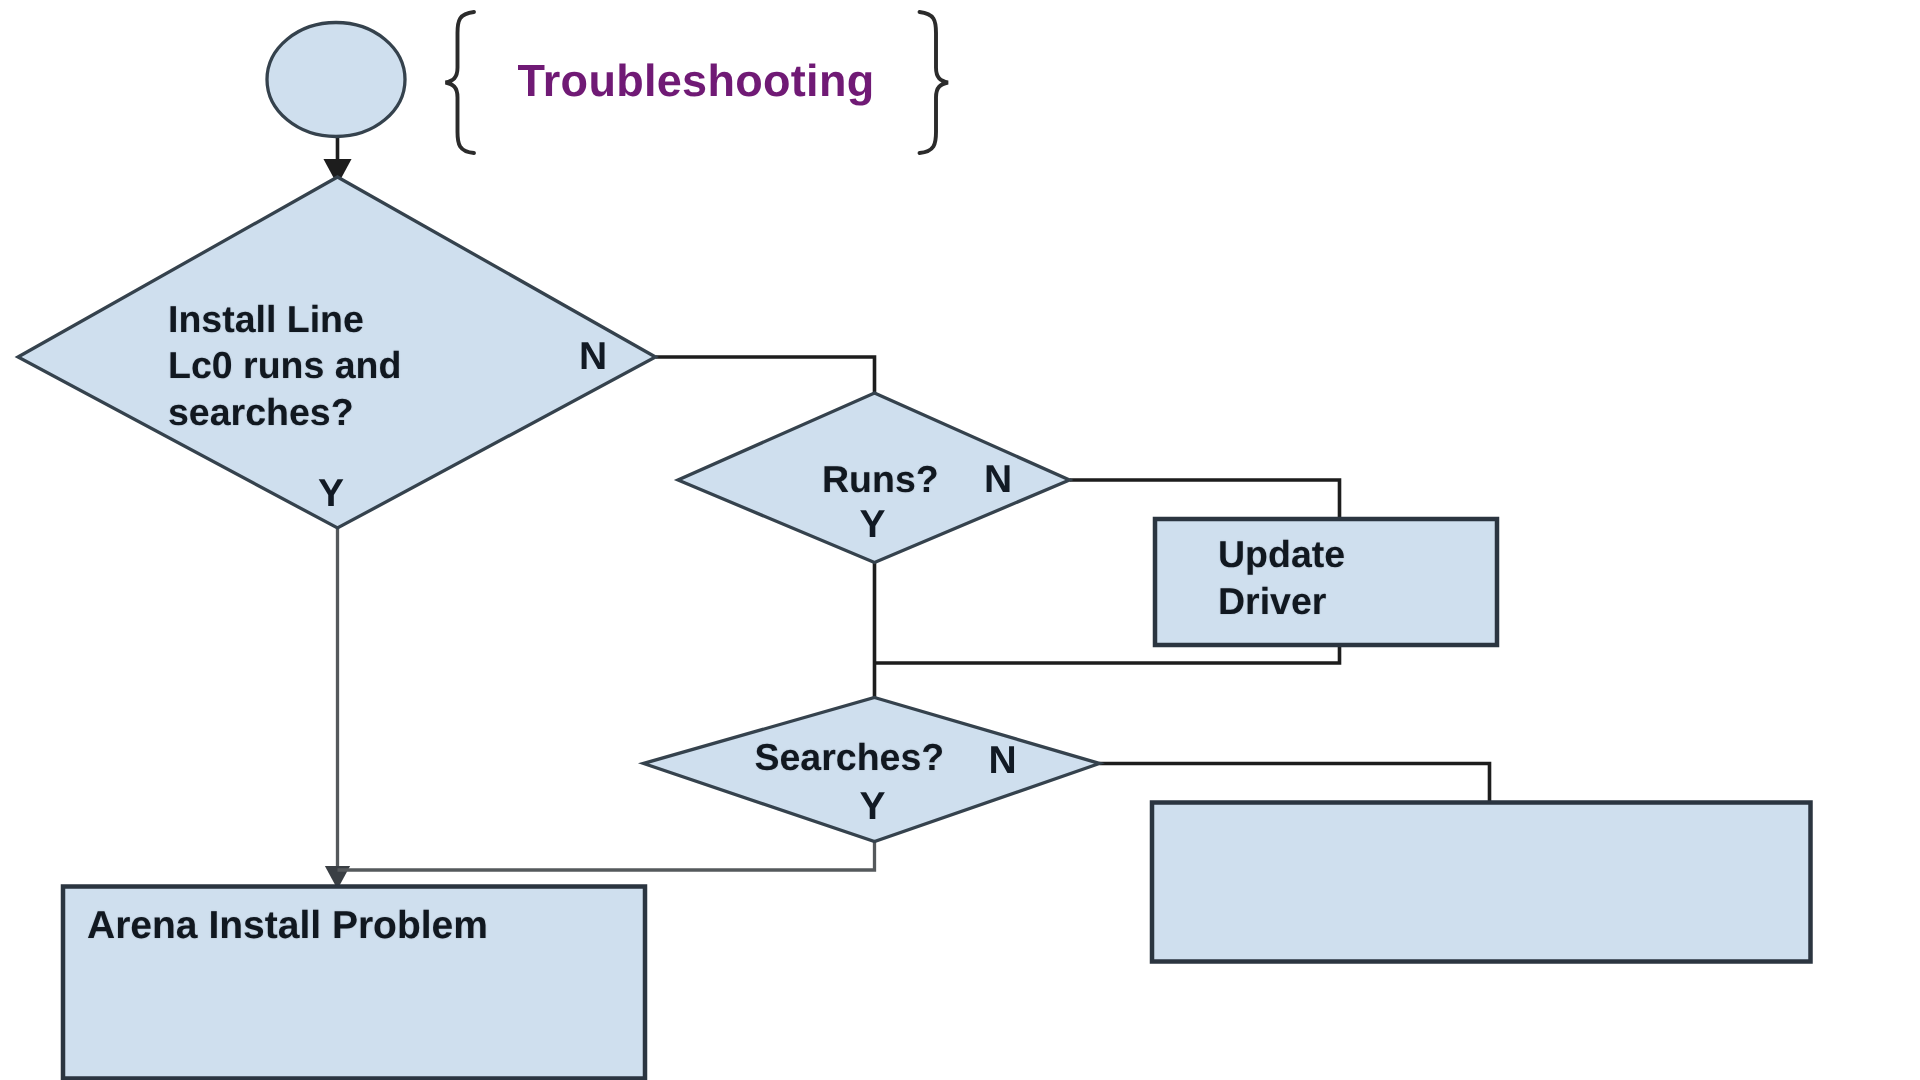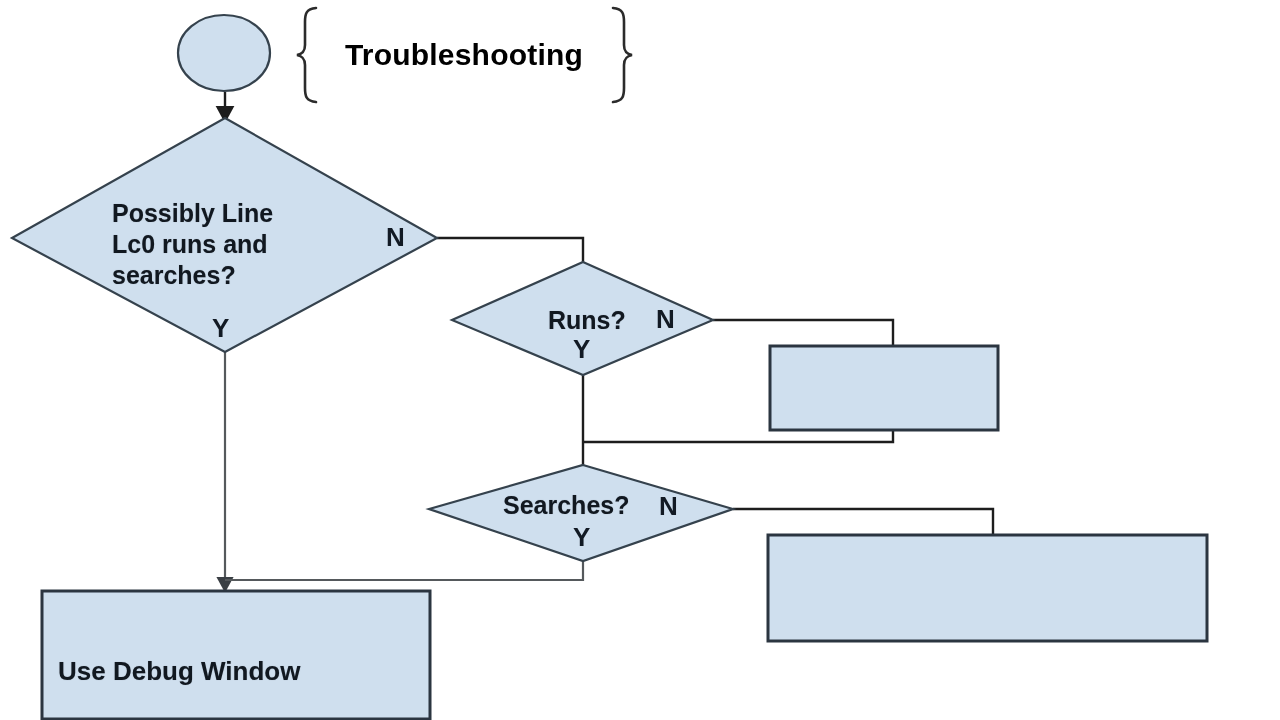--- a/index.html
+++ b/index.html
@@ -57,21 +57,21 @@
     color: #111820;
     font-family: "Liberation Sans", sans-serif;
     font-weight: 700;
     line-height: 1.24;
     white-space: pre-line;
     text-shadow: 0 0 1px rgba(20,25,35,0.25);
     pointer-events: none;
   }
   .title-text {
     position: absolute;
-    color: #000000;
+    color: #701a75;
     font-family: "Liberation Sans", sans-serif;
     font-weight: 700;
     font-size: 30px;
     letter-spacing: 0.2px;
   }
   .branch-label {
     position: absolute;
     color: #121a24;
     font-family: "Liberation Sans", sans-serif;
     font-weight: 700;
@@ -135,31 +135,33 @@
     <rect x="42" y="591" width="388" height="128" class="box-fill" fill="url(#shadeFill)"></rect>
 
     <path class="brace" d="M316,8 C306,9 305,14 305,22 L305,45 C305,52 302,54 297,55
                            C302,56 305,58 305,65 L305,88 C305,96 306,101 316,102"></path>
     <path class="brace" d="M613,8 C623,9 624,14 624,22 L624,45 C624,52 627,54 632,55
                            C627,56 624,58 624,65 L624,88 C624,96 623,101 613,102"></path>
   </svg>
 
   <div class="title-text" style="left:345px; top:38px;">Troubleshooting</div>
 
-  <div class="node-text t-d1">Possibly Line
+  <div class="node-text t-d1">Install Line
 Lc0 runs and
 searches?</div>
   <div class="branch-label" style="left:386px; top:222px;">N</div>
   <div class="branch-label" style="left:212px; top:313px;">Y</div>
 
   <div class="node-text t-d2">Runs?</div>
   <div class="branch-label" style="left:656px; top:304px;">N</div>
   <div class="branch-label" style="left:573px; top:334px;">Y</div>
 
   <div class="node-text t-d3">Searches?</div>
   <div class="branch-label" style="left:659px; top:491px;">N</div>
   <div class="branch-label" style="left:573px; top:522px;">Y</div>
 
+  <div class="node-text t-update">Update
+Driver</div>
 
 
-  <div class="node-text t-arena2">Use Debug Window</div>
+  <div class="node-text t-arena1">Arena Install Problem</div>
 
 </div>
 
 </body></html>

